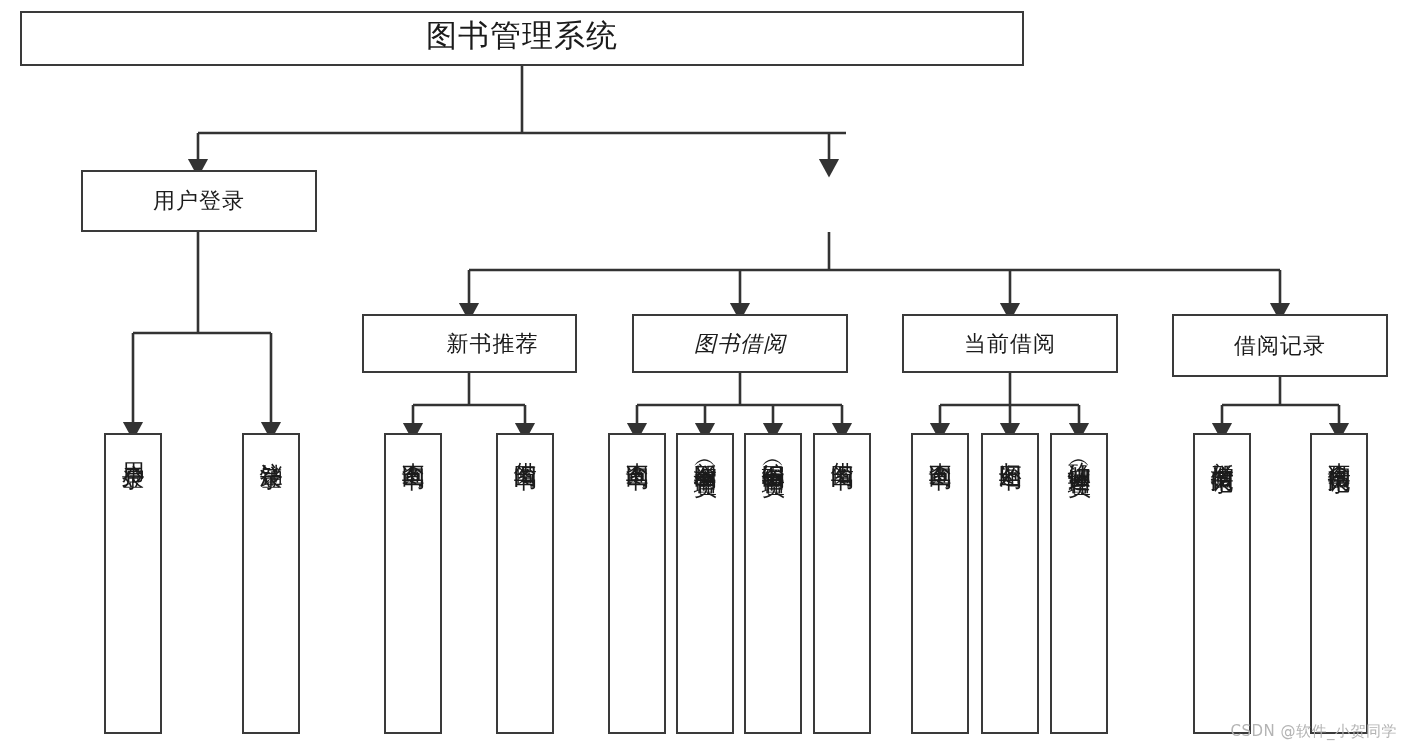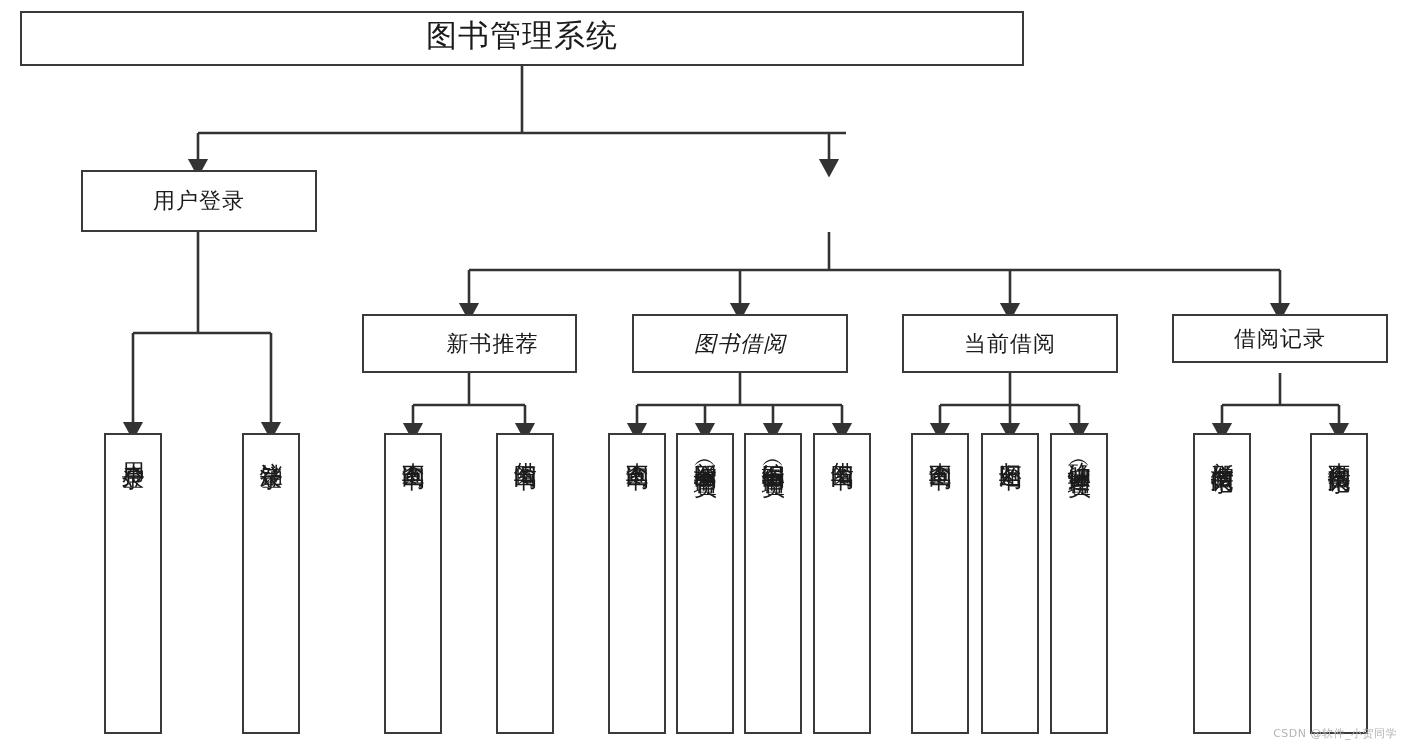--- a/index.html
+++ b/index.html
@@ -62,21 +62,21 @@
     text-orientation: upright;
     font-size: 23px;
     line-height: 1.02;
     letter-spacing: 2px;
     white-space: nowrap;
   }
   #watermark {
     position: absolute;
     right: 8px;
     bottom: 6px;
-    font-size: 11px;
+    font-size: 15px;
     color: #b4b4b4;
     letter-spacing: 0.5px;
     white-space: nowrap;
     user-select: none;
     text-align: center;
   }
 </style>
 </head>
 <body>
 
@@ -142,21 +142,21 @@
 
   <div class="node horiz" style="left:362px; top:314px; width:215px; height:59px;padding-left:46px;">
     <span class="node-label">新书推荐</span>
   </div>
   <div class="node horiz" style="left:632px; top:314px; width:216px; height:59px;font-style:italic;">
     <span class="node-label">图书借阅</span>
   </div>
   <div class="node horiz" style="left:902px; top:314px; width:216px; height:59px;">
     <span class="node-label">当前借阅</span>
   </div>
-  <div class="node horiz" style="left:1172px; top:314px; width:216px; height:49px;">
+  <div class="node horiz" style="left:1172px; top:314px; width:216px; height:63px;">
     <span class="node-label">借阅记录</span>
   </div>
 
   <div class="node leaf" style="left:104px; top:433px; width:58px; height:301px;">
     <span class="node-label">用户登录</span>
   </div>
   <div class="node leaf" style="left:242px; top:433px; width:58px; height:301px;">
     <span class="node-label">注销登录</span>
   </div>
 

